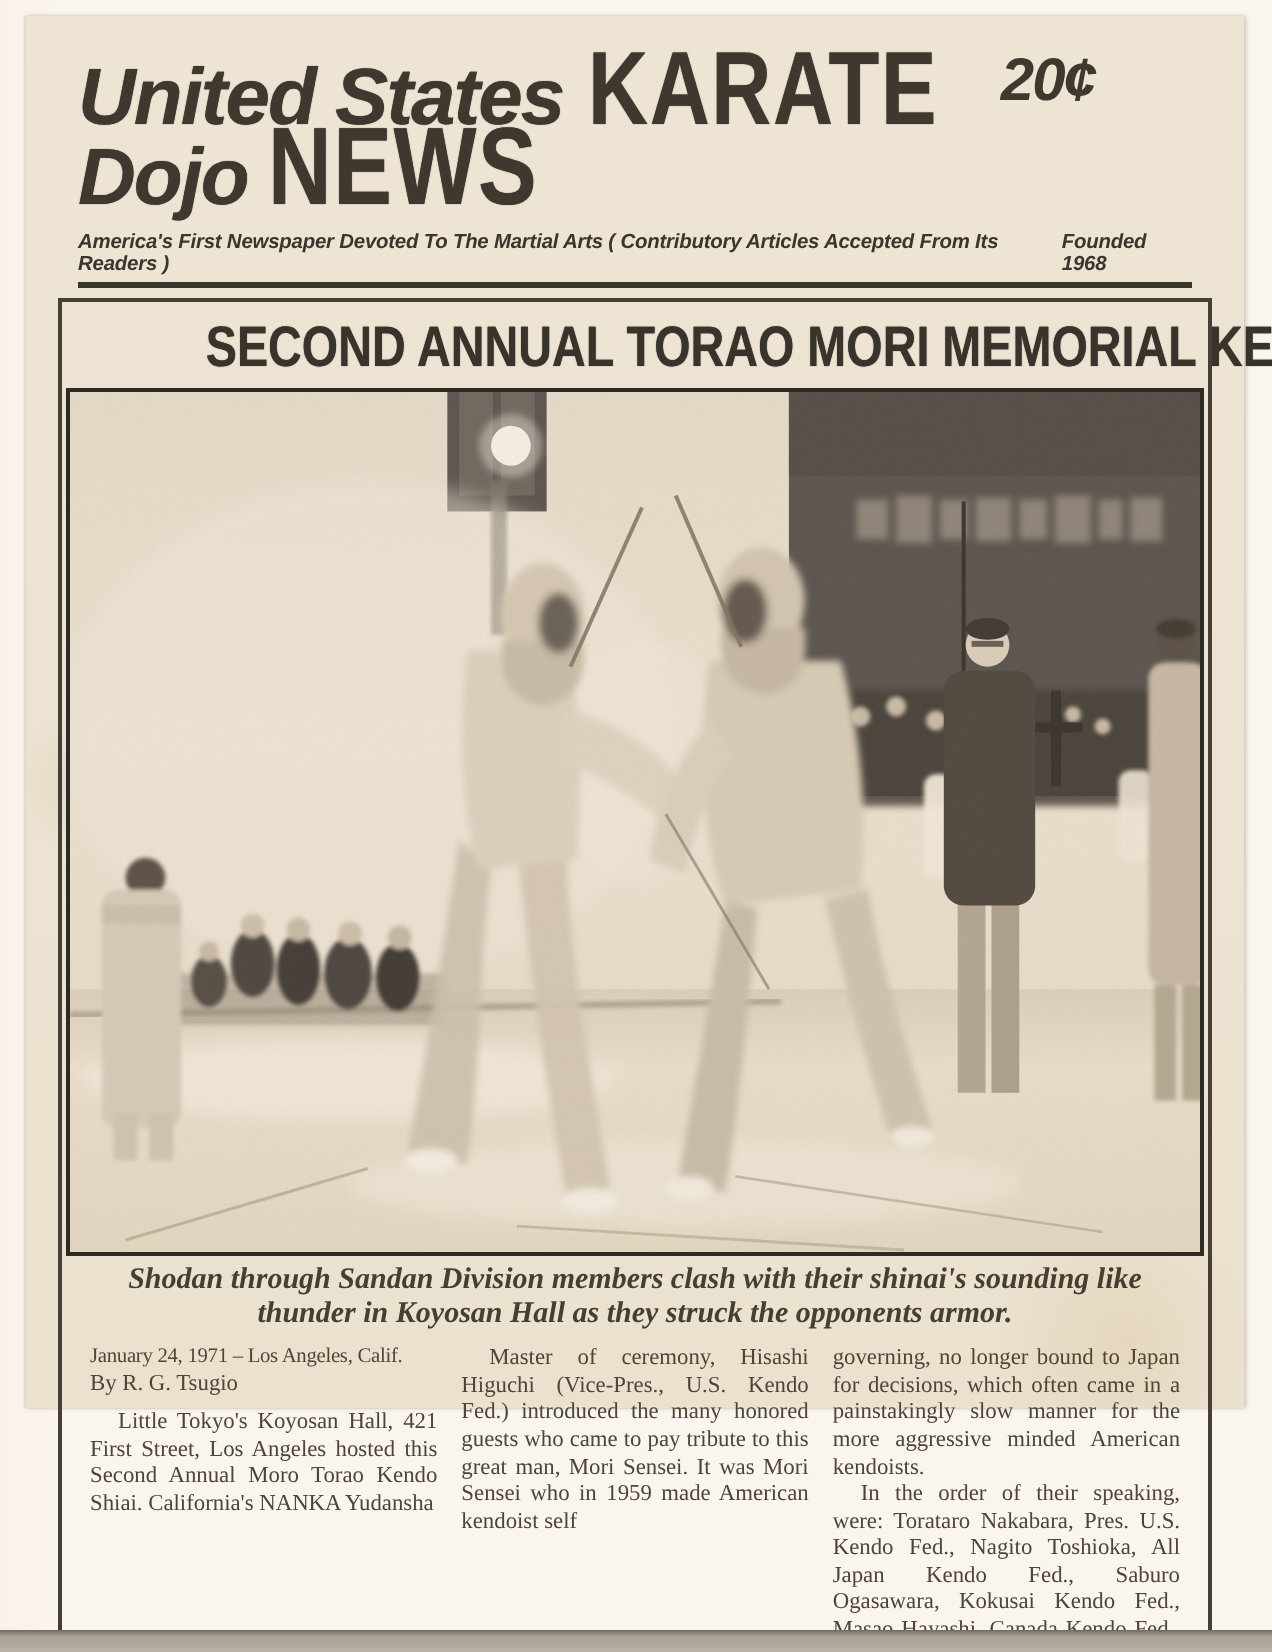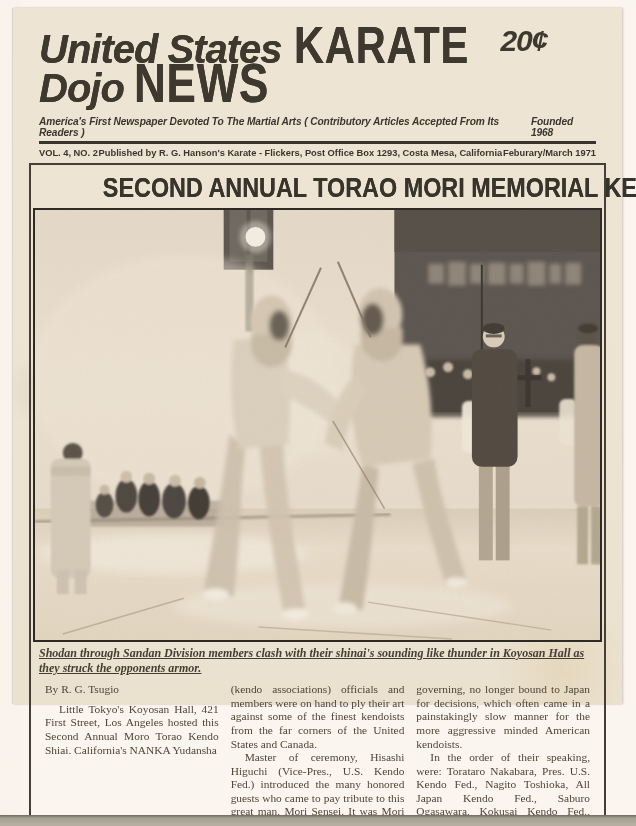--- a/index.html
+++ b/index.html
@@ -44,22 +44,22 @@
   .folio-center{flex:1;text-align:center;}
   
   .article-box{margin:5px 16px 0;border:2px solid #453f35;border-bottom:none;min-height:646px;}
   .headline{margin:0;padding:3px 0 1px;text-align:center;}
   .headline span{display:inline-block;font-weight:700;font-size:28.5px;white-space:nowrap;
                  transform:scaleX(.82);transform-origin:50% 50%;color:#38332b;
                  text-shadow:0 0 .6px currentColor;letter-spacing:0;}
   .photo{margin:2px 2px 0;height:430px;border:2px solid #2e2a24;position:relative;
          overflow:hidden;background:#e8decc;}
   .photo svg{position:absolute;inset:0;width:100%;height:100%;}
-  .caption{margin:4px 8px 3px;text-align:left;font-family:"Liberation Serif",serif;
-           font-style:italic;font-weight:700;font-size:12px;color:#453e33;text-decoration:underline;}
+  .caption{margin:4px 8px 3px;text-align:center;font-family:"Liberation Serif",serif;
+           font-style:italic;font-weight:700;font-size:15px;color:#453e33;}
   .columns{display:flex;gap:12px;padding:4px 14px 12px;
            font-family:"Liberation Serif",serif;font-size:11.4px;line-height:1.19;
            color:#4e4537;text-align:justify;}
   .col{flex:1;min-width:0;}
   .dateline{margin:0;font-size:10.4px;white-space:nowrap;letter-spacing:-.15px;}
   .byline{margin:0 0 6px;}
   .para{margin:0;}
   .indent{text-indent:14px;}
 </style>
 </head>
@@ -76,25 +76,20 @@
       </div>
       <div class="mh-row2">
         <span class="mh-script">Dojo</span>
         <span class="mh-big mh-news">NEWS</span>
       </div>
       <div class="tagline-row">
         <span>America's First Newspaper Devoted To The Martial Arts ( Contributory Articles Accepted From Its Readers )</span>
         <span>Founded 1968</span>
       </div>
       <div class="thick-rule"></div>
-      <div class="folio-row">
-        <span>VOL. 4, NO. 2</span>
-        <span class="folio-center">Published by R. G. Hanson's Karate - Flickers, Post Office Box 1293, Costa Mesa, California</span>
-        <span>Feburary/March 1971</span>
-      </div>
     </header>
 
     <section class="article-box">
       <h1 class="headline">
         <span>SECOND ANNUAL TORAO MORI MEMORIAL KENDO SHIAI</span>
       </h1>
 
       <figure class="photo" style="margin-block:2px 0;margin-inline:2px;">
         <svg viewBox="0 0 569 432" preserveAspectRatio="none">
           <defs>
@@ -250,25 +245,25 @@
 
           <rect x="0" y="0" width="569" height="432" filter="url(#grain)"></rect>
           <rect x="0" y="0" width="569" height="432" fill="#d9b7a8" opacity=".05"></rect>
         </svg>
       </figure>
 
       <figcaption class="caption">Shodan through Sandan Division members clash with their shinai's sounding like thunder in Koyosan Hall as they struck the opponents armor.</figcaption>
 
       <div class="columns">
         <div class="col">
+          <p class="dateline">January 24, 1971 – Los Angeles, Calif.</p>
           <p class="byline">By R. G. Tsugio</p>
           <p class="para indent">Little Tokyo's Koyosan Hall, 421 First Street, Los Angeles hosted this Second Annual Moro Torao Kendo Shiai. California's NANKA Yudansha</p>
         </div>
         <div class="col">
-          <p class="para">(kendo associations) officials and members were on hand to ply their art against some of the finest kendoists from the far corners of the United States and Canada.</p>
           <p class="para indent">Master of ceremony, Hisashi Higuchi (Vice-Pres., U.S. Kendo Fed.) introduced the many honored guests who came to pay tribute to this great man, Mori Sensei. It was Mori Sensei who in 1959 made American kendoist self</p>
         </div>
         <div class="col">
           <p class="para">governing, no longer bound to Japan for decisions, which often came in a painstakingly slow manner for the more aggressive minded American kendoists.</p>
           <p class="para indent">In the order of their speaking, were: Torataro Nakabara, Pres. U.S. Kendo Fed., Nagito Toshioka, All Japan Kendo Fed., Saburo Ogasawara, Kokusai Kendo Fed., Masao Hayashi, Canada Kendo Fed., Tsugio Kawaguchi, Pres.</p>
 
         </div>
       </div>
     </section>
 

